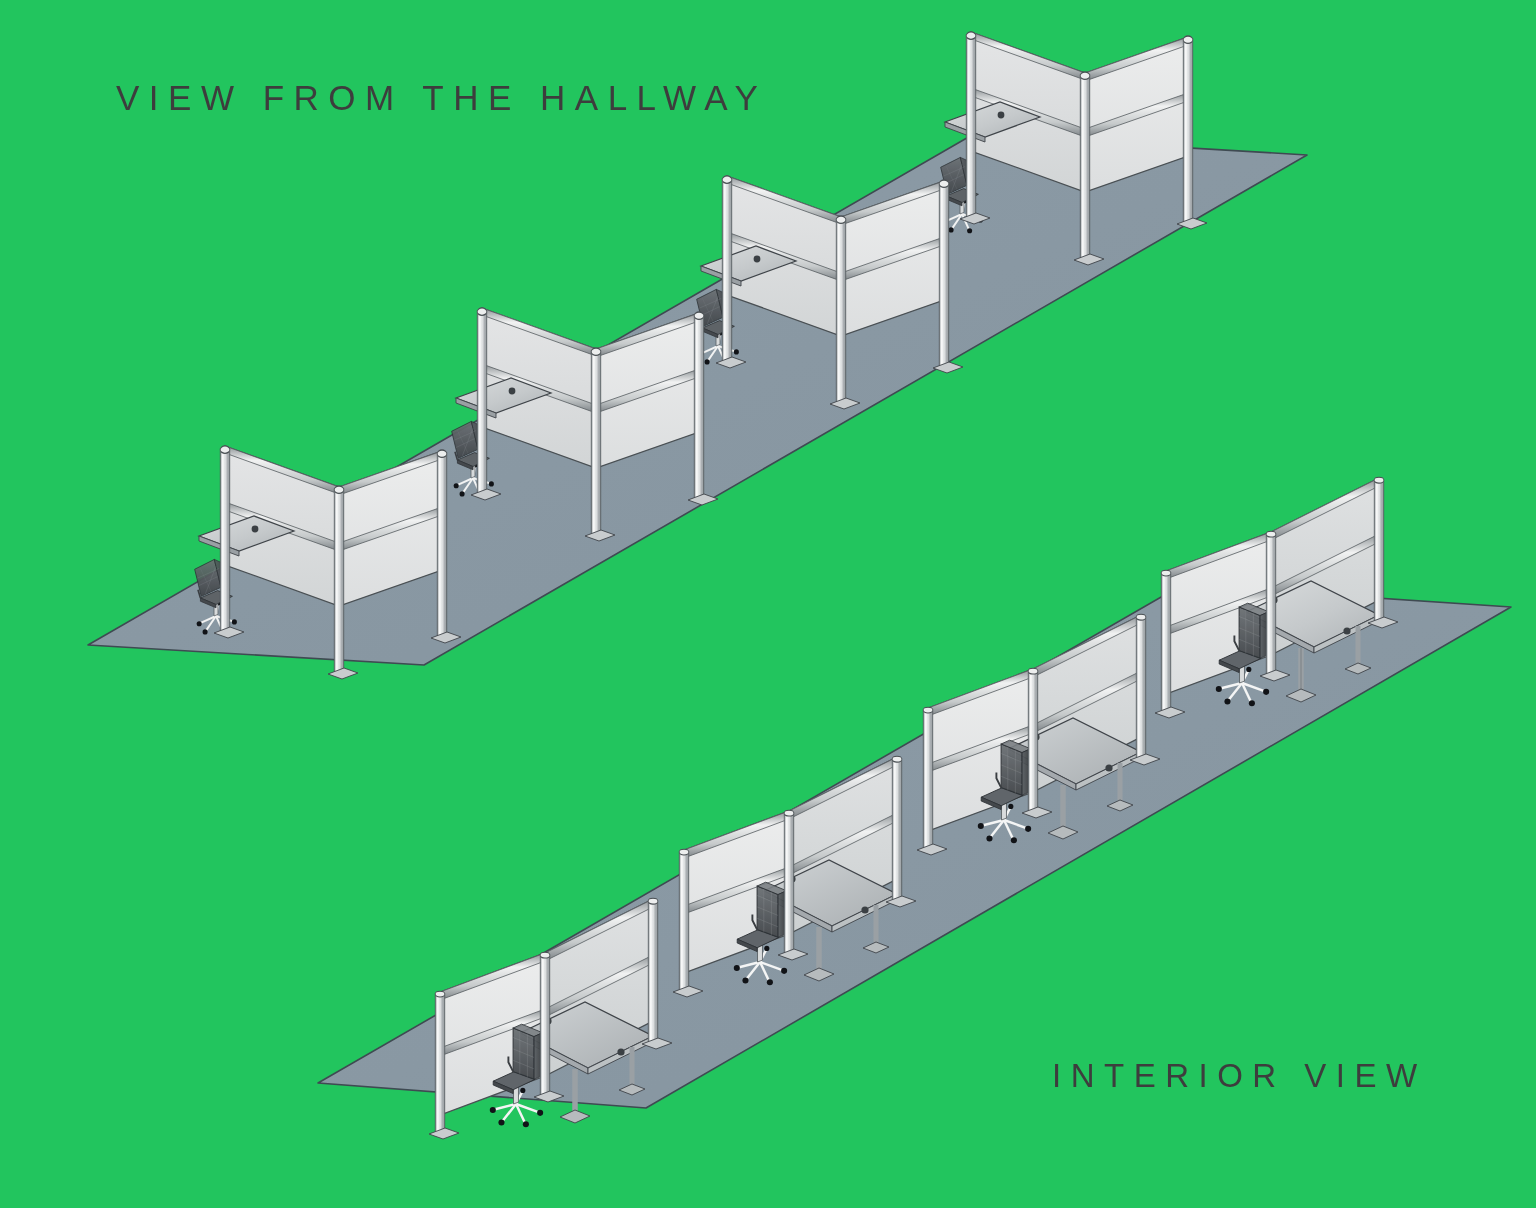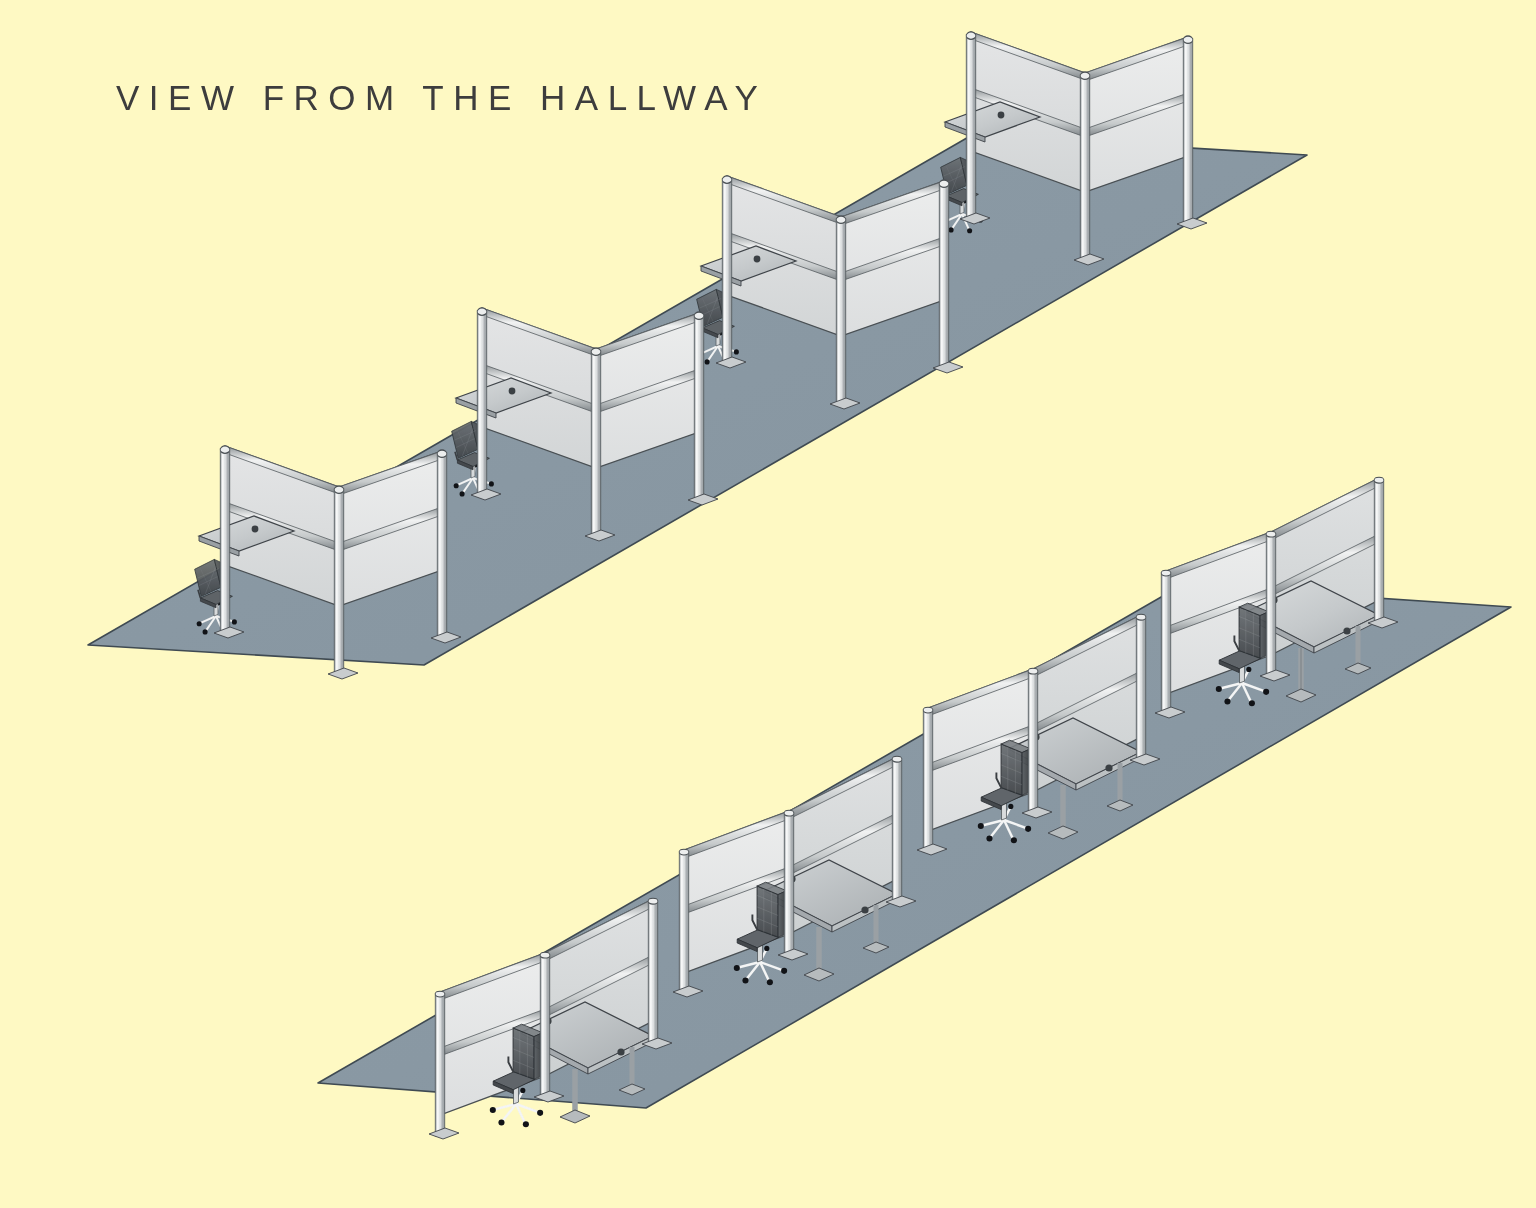--- a/index.html
+++ b/index.html
@@ -8,21 +8,21 @@
     padding: 0;
     background: #ffffff;
   }
   body {
     font-family: "Liberation Sans", sans-serif;
   }
   #stage {
     position: relative;
     width: 1536px;
     height: 1208px;
-    background: #fef9c3;
+    background: #22c55e;
     overflow: hidden;
   }
   #scene {
     position: absolute;
     inset: 0;
     width: 1536px;
     height: 1208px;
   }
   .view-label {
     position: absolute;
@@ -490,14 +490,15 @@
           </g>
         <polygon points="429,1134 445,1128 459,1133 443,1139" fill="#c8ccce" stroke="#3f4449" stroke-width="0.9"></polygon>
         <polygon points="534,1097 550,1091 564,1096 548,1102" fill="#c8ccce" stroke="#3f4449" stroke-width="0.9"></polygon>
         <polygon points="642,1044 658,1038 672,1043 656,1049" fill="#c8ccce" stroke="#3f4449" stroke-width="0.9"></polygon>
       </g>
     </g>
   </svg>
 
   <div class="view-label" id="label-hallway">VIEW FROM THE HALLWAY</div>
 
+  <div class="view-label" id="label-interior">INTERIOR VIEW</div>
 
 </div>
 
 </body></html>

